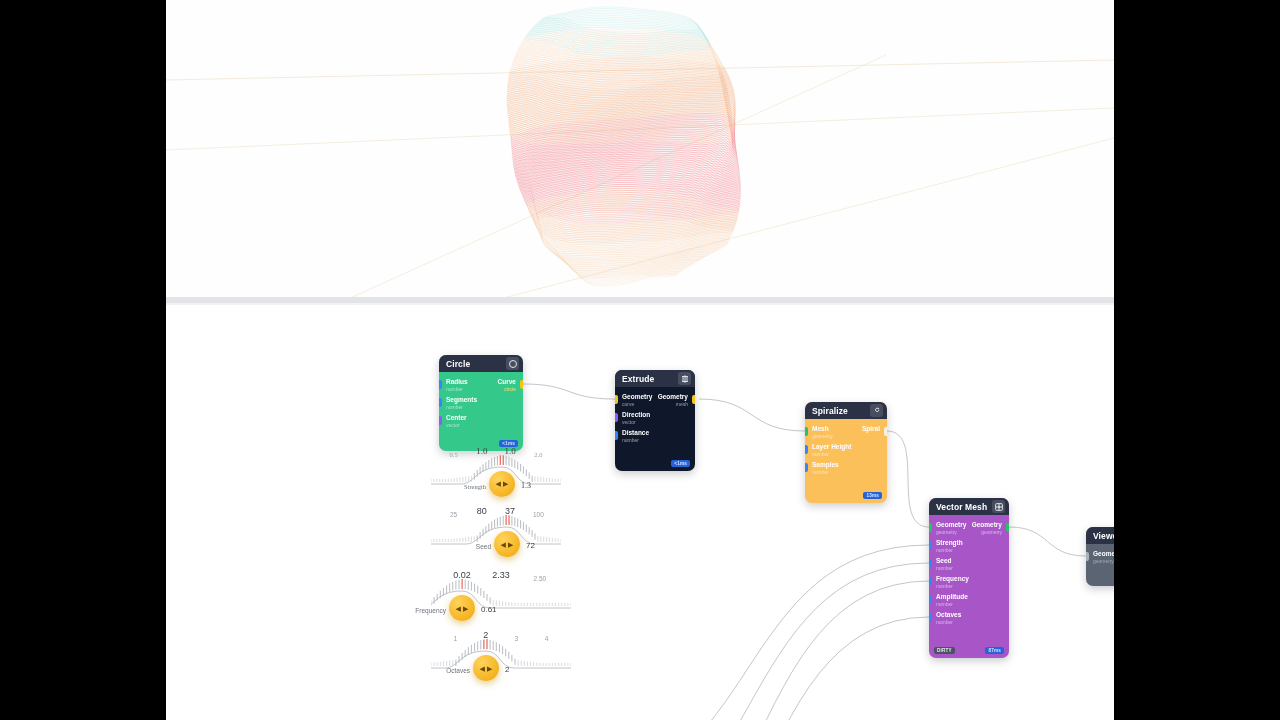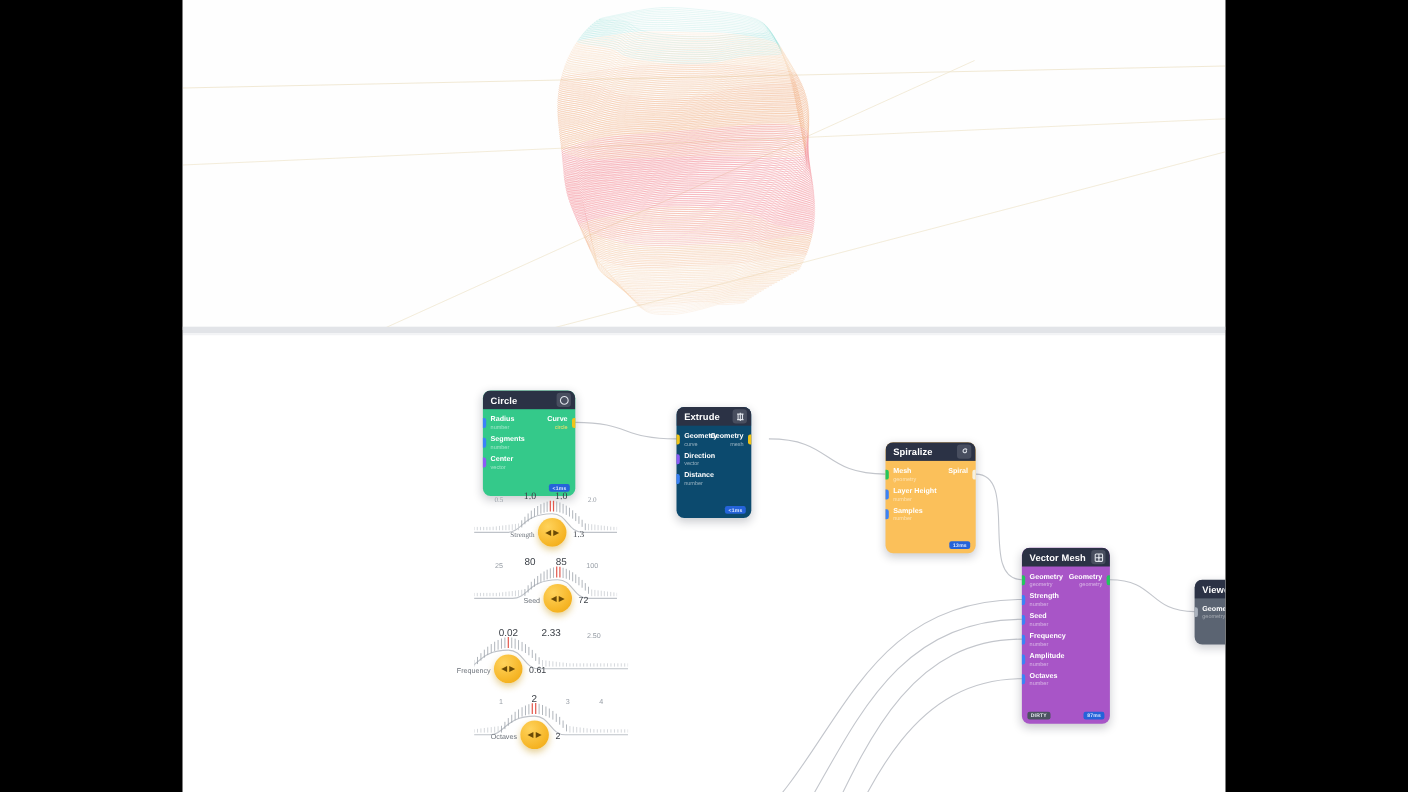--- a/index.html
+++ b/index.html
@@ -257,21 +257,21 @@
               <div class="port-type" style="color: rgba(255, 255, 255, 0.55);">vector</div>
             </div>
             <div class="port-row out" style="position: absolute; right: 0px; left: 0px; top: 6px;">
               <div class="pin out" style="background: rgb(240, 196, 25);"></div>
               <div class="port-name">Curve</div>
               <div class="port-type" style="color: rgb(247, 224, 106);">circle</div>
             </div>
             <div class="badge">&lt;1ms</div>
           </div>
         </div>
-        <div class="node" style="left: 449px; top: 65px; width: 68px; background: #0c4a6e;">
+        <div class="node" style="left: 449px; top: 65px; width: 80px; background: #0f172a;">
           <div class="node-hdr" style="background: rgb(43, 50, 69);">
             <div class="node-title">Extrude</div>
             <div class="node-ico">
               <svg width="10" height="10" viewBox="0 0 12 12">
                 <path d="M6 1.5v9M2.5 3h7M2.5 9h7M3.6 3v6M8.4 3v6" stroke="#dfe3ea" fill="none" stroke-width="1.2"></path>
               </svg>
             </div>
           </div>
           <div class="node-body" style="height: 78px;">
             <div class="port-row">
@@ -507,21 +507,21 @@
             <line x1="112.7" y1="34.0" x2="112.7" y2="28.7" stroke="#c9ccd2" stroke-width="0.7"></line>
             <line x1="115.6" y1="34.0" x2="115.6" y2="29.0" stroke="#c9ccd2" stroke-width="0.7"></line>
             <line x1="118.4" y1="34.0" x2="118.4" y2="29.4" stroke="#c9ccd2" stroke-width="0.7"></line>
             <line x1="121.3" y1="34.0" x2="121.3" y2="29.8" stroke="#c9ccd2" stroke-width="0.7"></line>
             <line x1="124.2" y1="34.0" x2="124.2" y2="30.1" stroke="#c9ccd2" stroke-width="0.7"></line>
             <line x1="127.1" y1="34.0" x2="127.1" y2="30.5" stroke="#c9ccd2" stroke-width="0.7"></line>
             <line x1="130.0" y1="34.0" x2="130.0" y2="30.9" stroke="#c9ccd2" stroke-width="0.7"></line>
           </svg>
           <div class="sl-num" style="left: 22.6087px; top: 3px;">25</div>
           <div class="sl-num hi" style="left: 50.8696px; top: -2px;">80</div>
-          <div class="sl-num hi" style="left: 79.1304px; top: -2px;">85</div>
+          <div class="sl-num hi" style="left: 79.1304px; top: -2px;">37</div>
           <div class="sl-num" style="left: 107.391px; top: 3px;">100</div>
           <div class="knob" style="left: 63px;">
             <span class="ar">◀</span>
             <span class="ar">▶</span>
           </div>
           <div class="sl-label" style="left: 60px;">Seed</div>
           <div class="sl-value" style="left: 95px;">72</div>
         </div>
         <div class="slider" style="left: 265px; top: 267px; width: 140px; height: 60px;">
           <svg width="140" height="60" style="position: absolute; left: 0px; top: 0px;">

